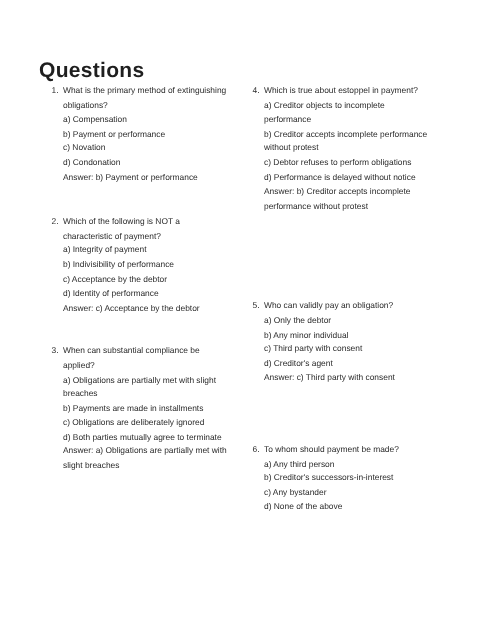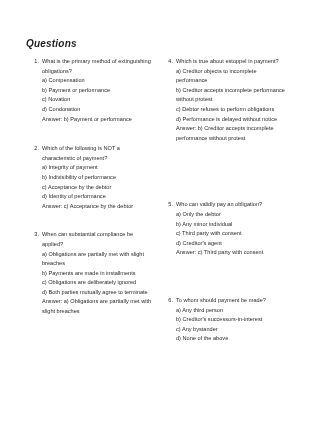--- a/index.html
+++ b/index.html
@@ -19,25 +19,24 @@
     position: relative;
     width: 300px;
     height: 424px;
     background: #ffffff;
     box-sizing: border-box;
   }
   .doc-title {
     position: absolute;
     left: 26px;
     top: 38px;
-    font-size: 10px;
+    font-size: 14px;
     font-weight: bold;
     letter-spacing: 0.2px;
     color: #1f1f1f;
-    font-style: italic;
   }
   .column {
     position: absolute;
     top: 57px;
     width: 128px;
   }
   .column-left { left: 26px; }
   .column-right { left: 160px; }
 
   .qblock {

